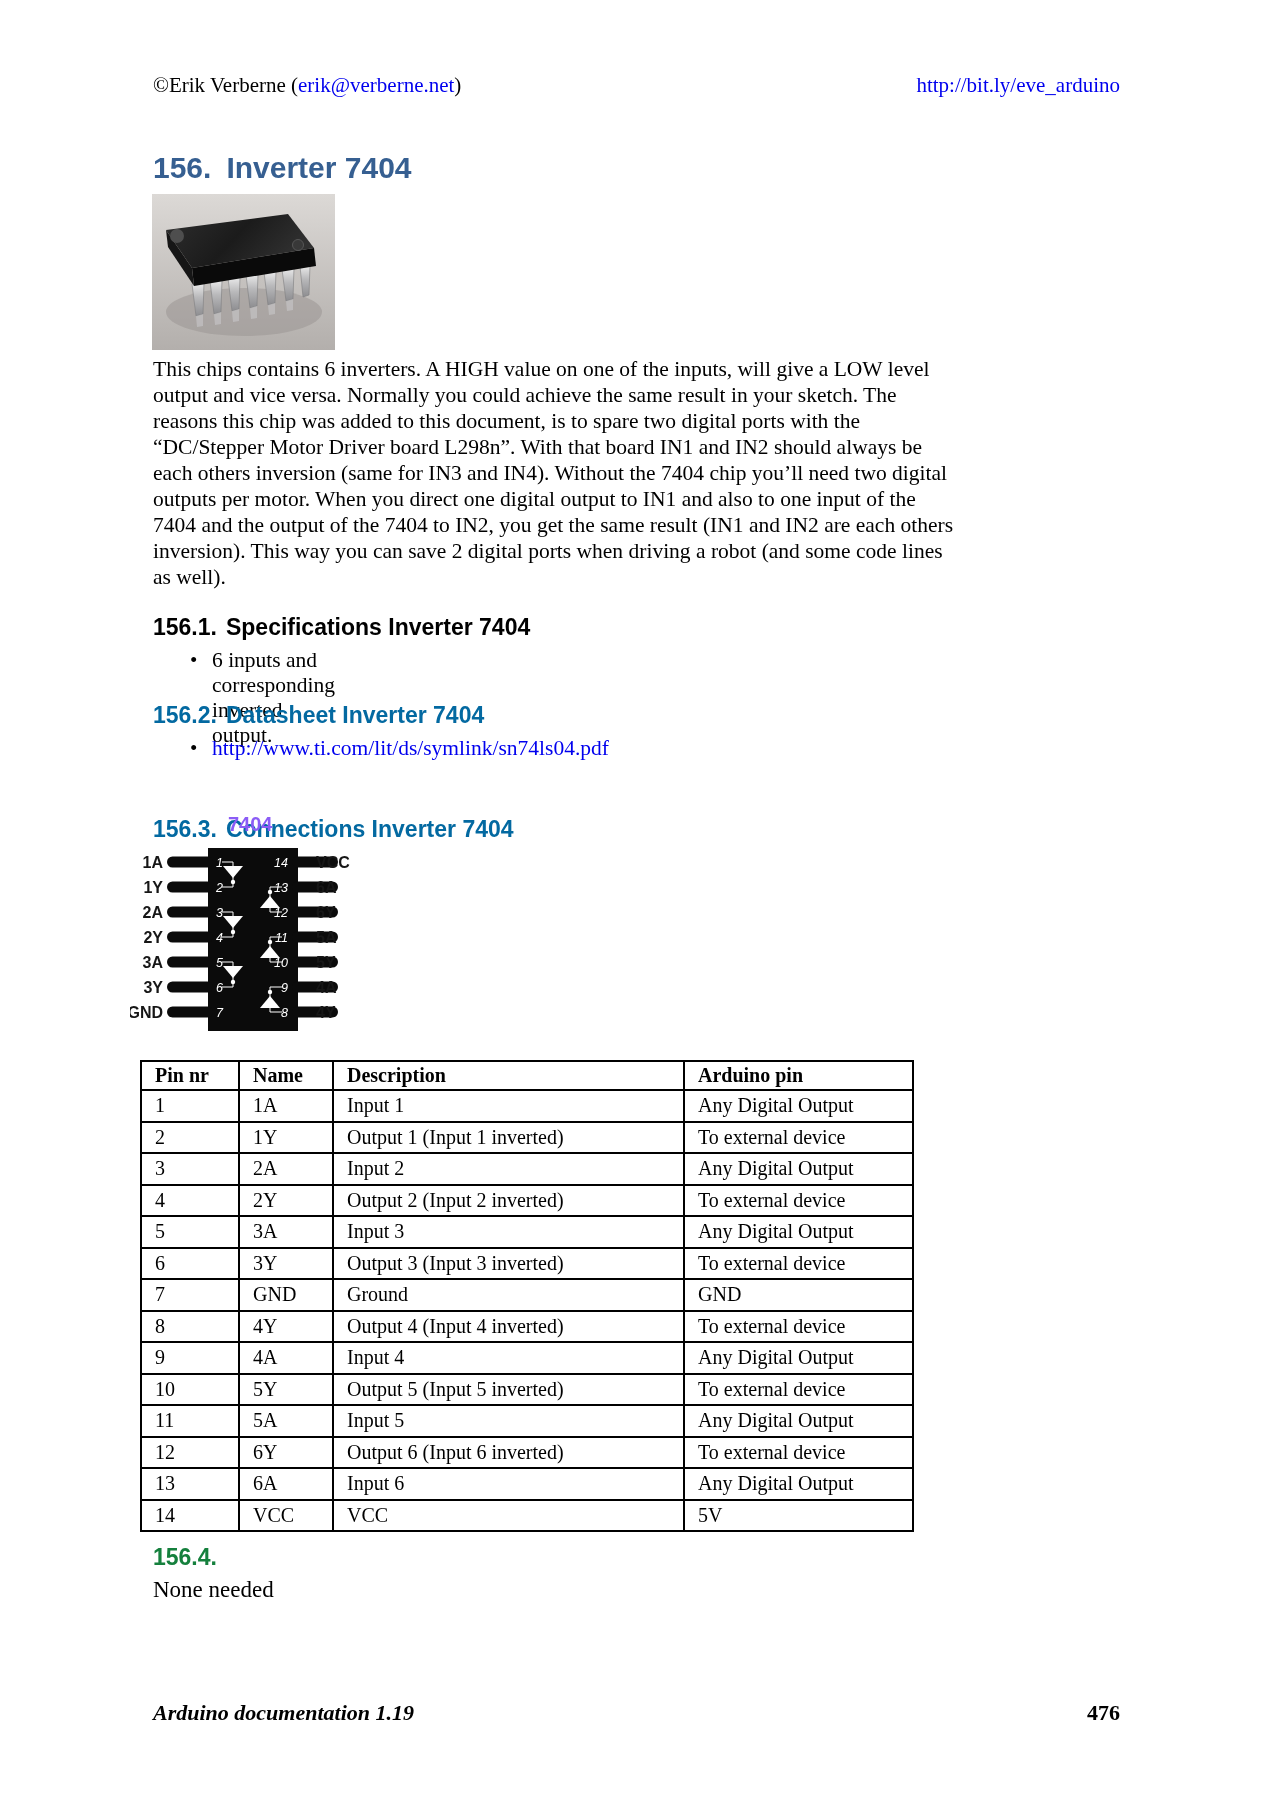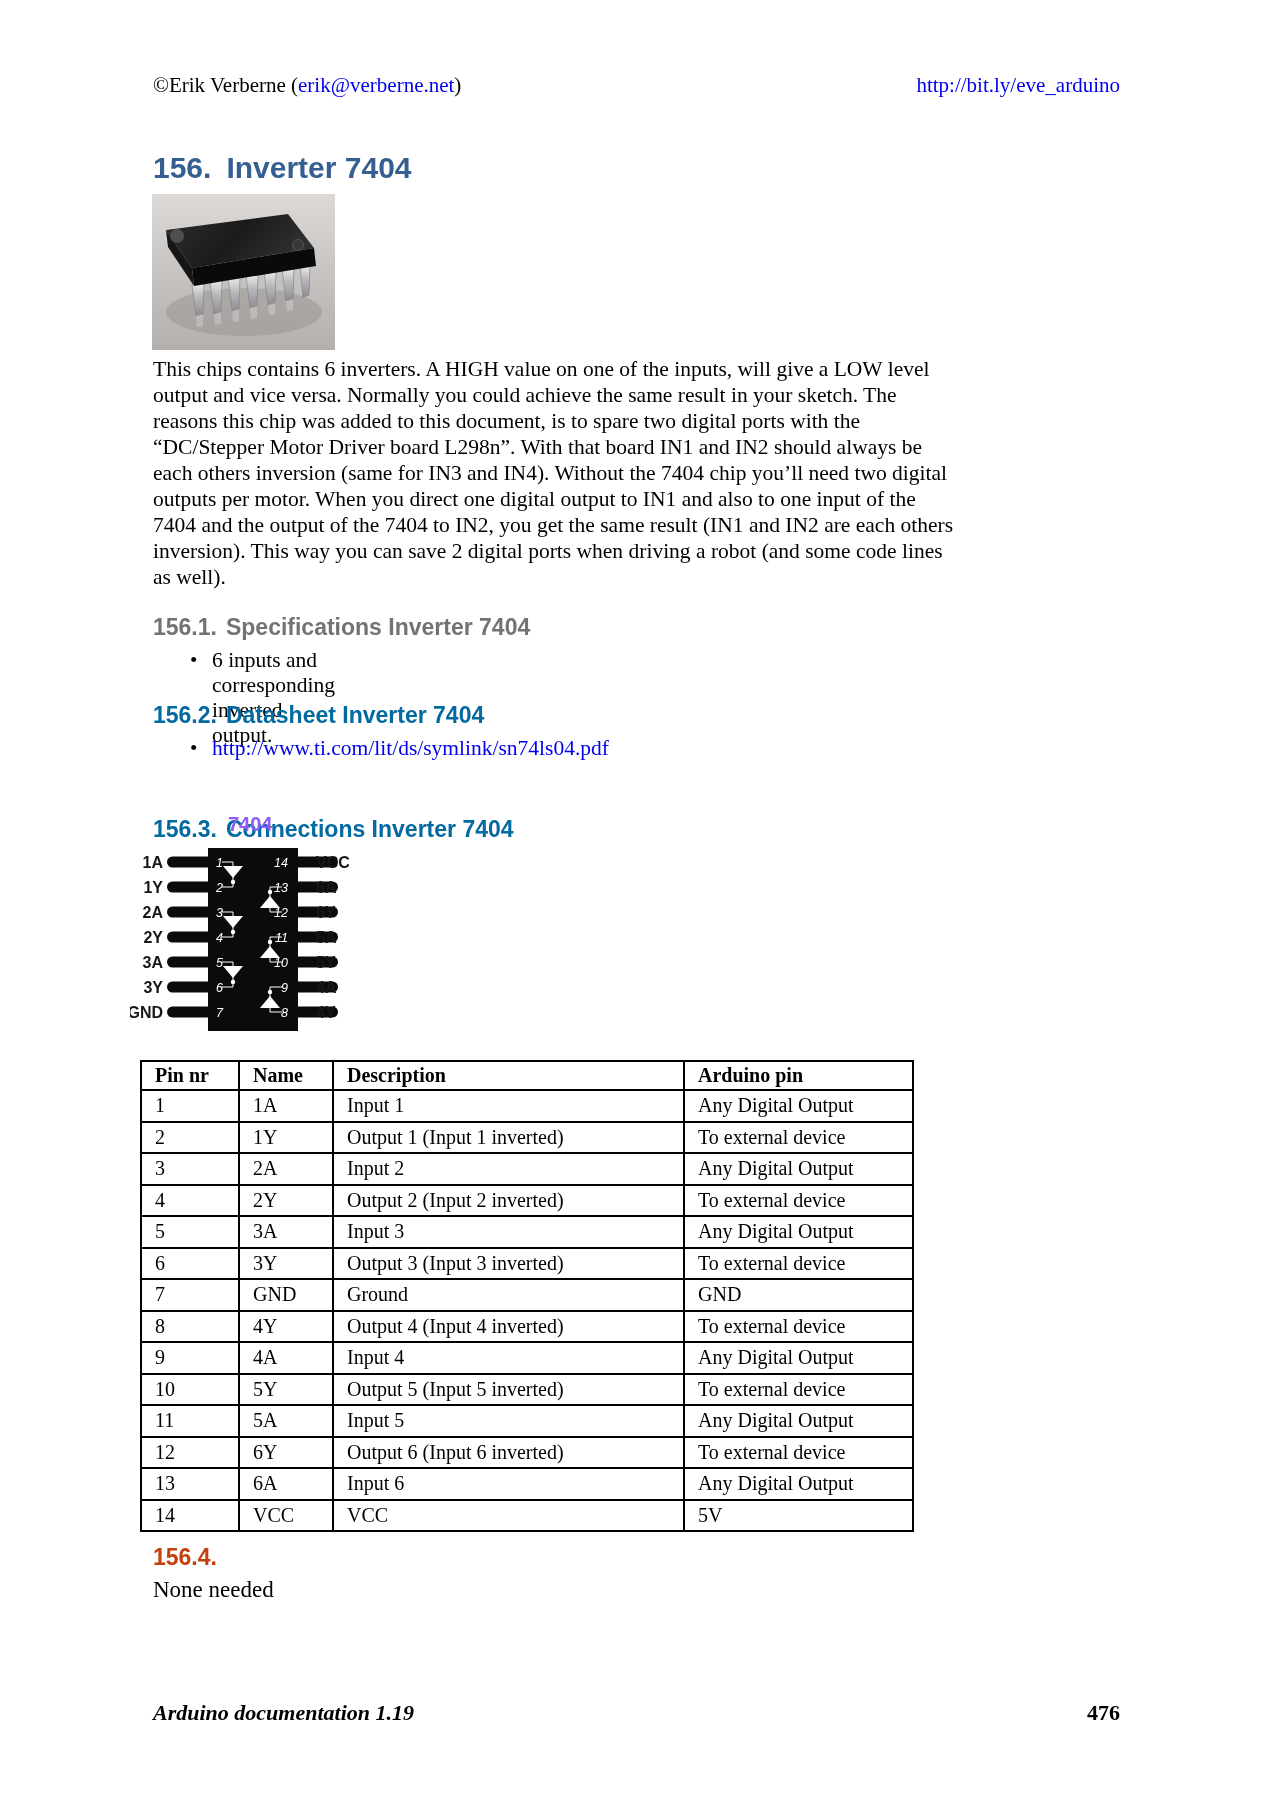--- a/index.html
+++ b/index.html
@@ -106,21 +106,21 @@
 <div id="intro" class="abs intro">This chips contains 6 inverters. A HIGH value on one of the inputs, will give a LOW level
 output and vice versa. Normally you could achieve the same result in your sketch. The
 reasons this chip was added to this document, is to spare two digital ports with the
 “DC/Stepper Motor Driver board L298n”. With that board IN1 and IN2 should always be
 each others inversion (same for IN3 and IN4). Without the 7404 chip you’ll need two digital
 outputs per motor.  When you direct one digital output to IN1 and also to one input of the
 7404 and the output of the 7404 to IN2, you get the same result (IN1 and IN2 are each others
 inversion). This way you can save 2 digital ports when driving a robot (and some code lines
 as well).</div>
 
-<div class="abs h2" style="left:153px;top:614px;color:#737373;">
+<div class="abs h2" style="left:153px;top:614px;color:#000000;">
   <span>156.1.</span>
   <span>Specifications Inverter 7404</span>
 </div>
 <div class="abs" style="top:648px;">
   <span class="bullet-dot">•</span>
   <span class="bullet-text" style="font-size:21.5px;">6 inputs and corresponding inverted output.</span>
 </div>
 
 <div class="abs h2" style="left:153px;top:702px;color:#0369a1;">
   <span>156.2.</span>
@@ -309,19 +309,19 @@
       </tr>
       <tr>
         <td>14</td>
         <td>VCC</td>
         <td>VCC</td>
         <td>5V</td>
       </tr>
     </tbody>
 </table>
 
-<div class="abs h2" style="left:153px;top:1544px;color:#c2410c;flex-direction:column;">
+<div class="abs h2" style="left:153px;top:1544px;color:#15803d;flex-direction:column;">
   <span>156.4.</span>
 </div>
 <div class="abs none-needed">None needed</div>
 
 <div class="abs ftr ftr-left">Arduino documentation 1.19</div>
 <div class="abs ftr ftr-right">476</div>
 
 </body></html>

